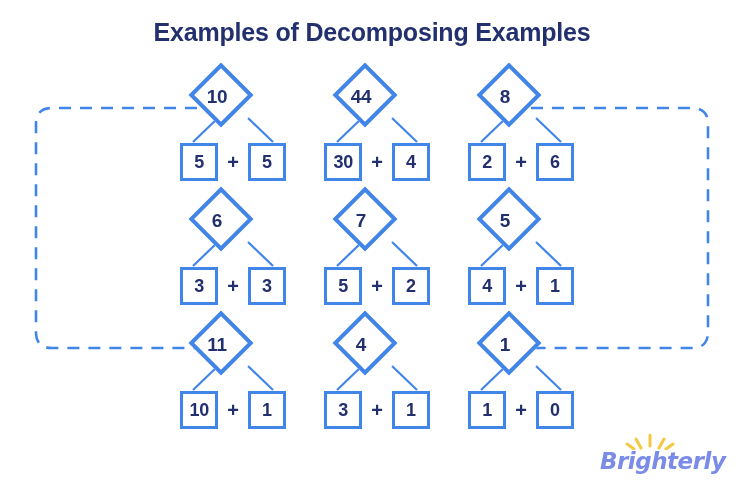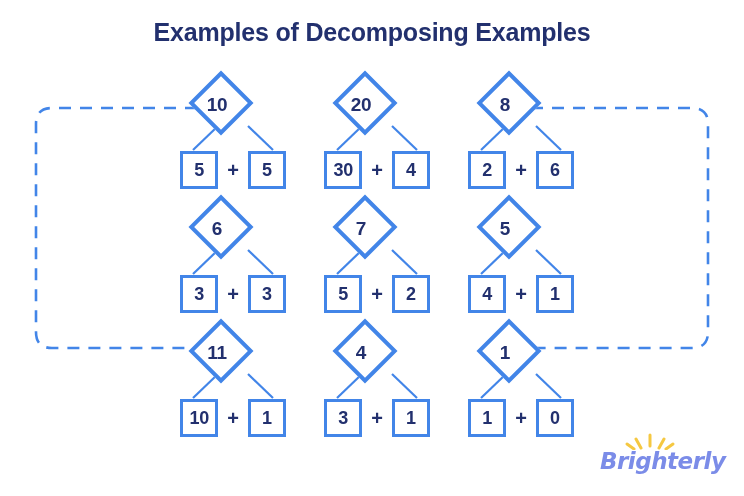--- a/index.html
+++ b/index.html
@@ -52,21 +52,21 @@
     height: 110px;
   }
   .bond-row.row-0 { top: 0px; }
   .bond-row.row-1 { top: 124px; }
   .bond-row.row-2 { top: 248px; padding-left: 32px; }
 
   .bond {
     position: absolute;
     width: 170px;
     height: 110px;
-    top: 8px;
+    top: 0;
   }
   .bond.col-0 { left: 148px; }
   .bond.col-1 { left: 292px; }
   .bond.col-2 { left: 436px; }
 
   
   .bond-lines {
     position: absolute;
     left: 0;
     top: 0;
@@ -186,21 +186,21 @@
         <div class="part-box">5</div>
       </div>
     </div>
 
     <div class="bond col-1">
       <svg class="bond-lines" viewBox="0 0 170 110">
         <line x1="70" y1="48" x2="45" y2="72" stroke="#4285e8" stroke-width="2.2"></line>
         <line x1="100" y1="48" x2="125" y2="72" stroke="#4285e8" stroke-width="2.2"></line>
       </svg>
       <div class="diamond"></div>
-      <div class="diamond-label">20</div>
+      <div class="diamond-label">44</div>
       <div class="parts">
         <div class="part-box">30</div>
         <div class="plus-sign">+</div>
         <div class="part-box">4</div>
       </div>
     </div>
 
     <div class="bond col-2">
       <svg class="bond-lines" viewBox="0 0 170 110">
         <line x1="70" y1="48" x2="45" y2="72" stroke="#4285e8" stroke-width="2.2"></line>

